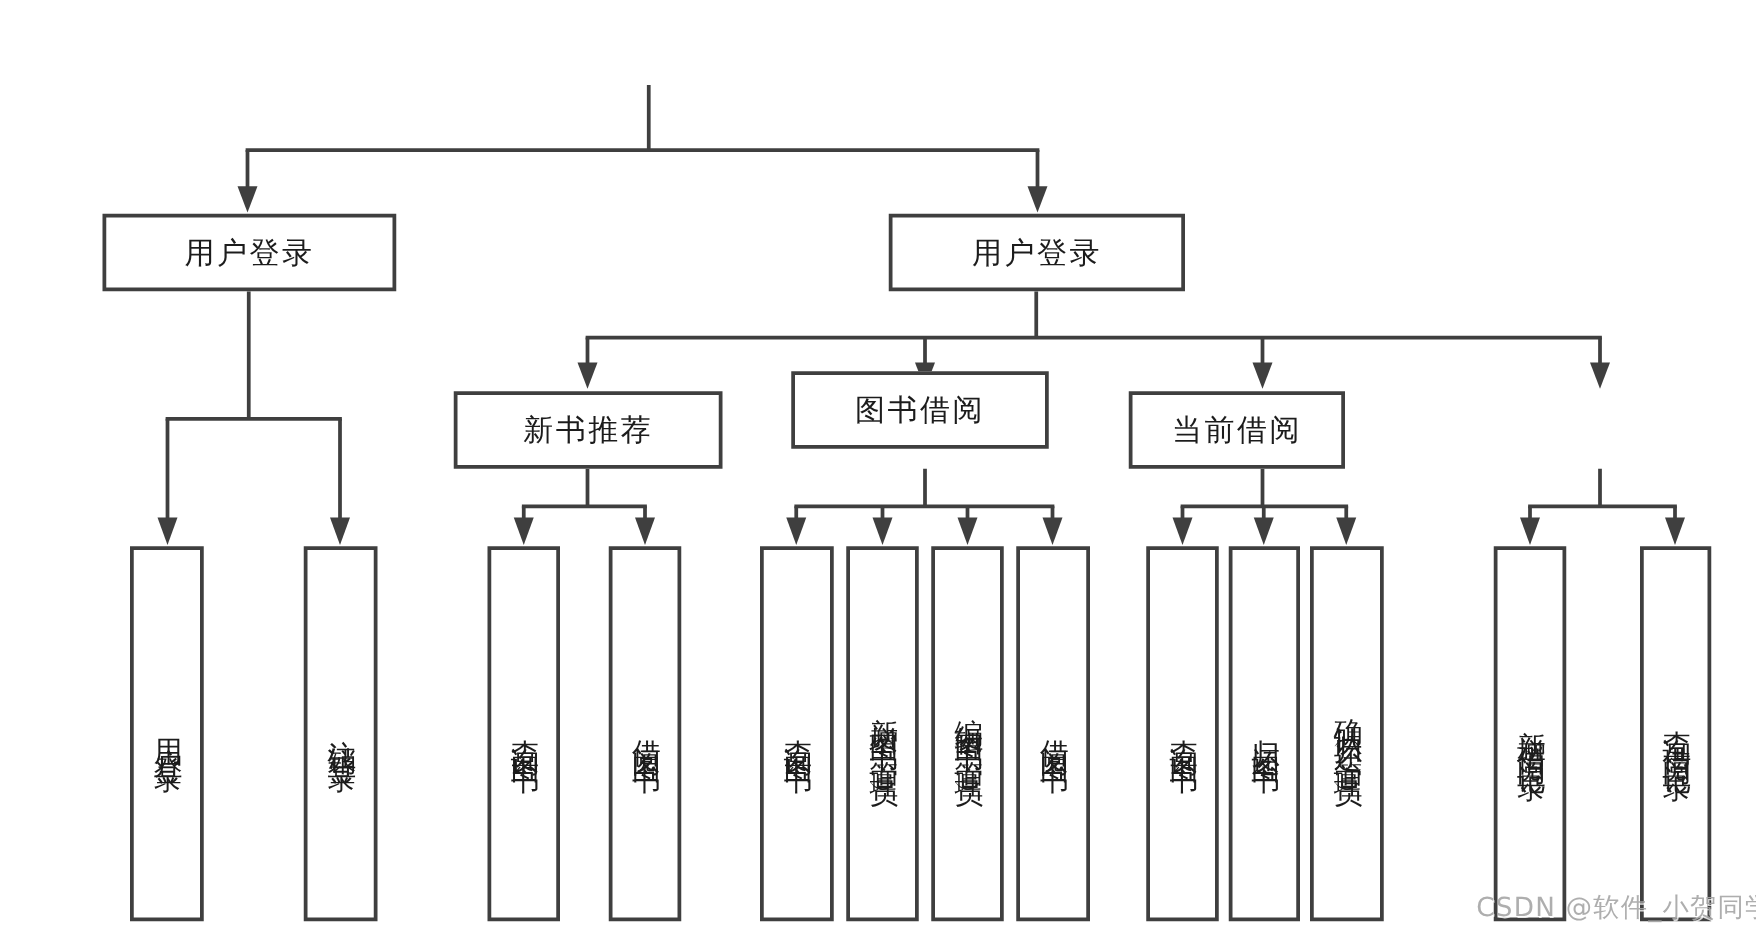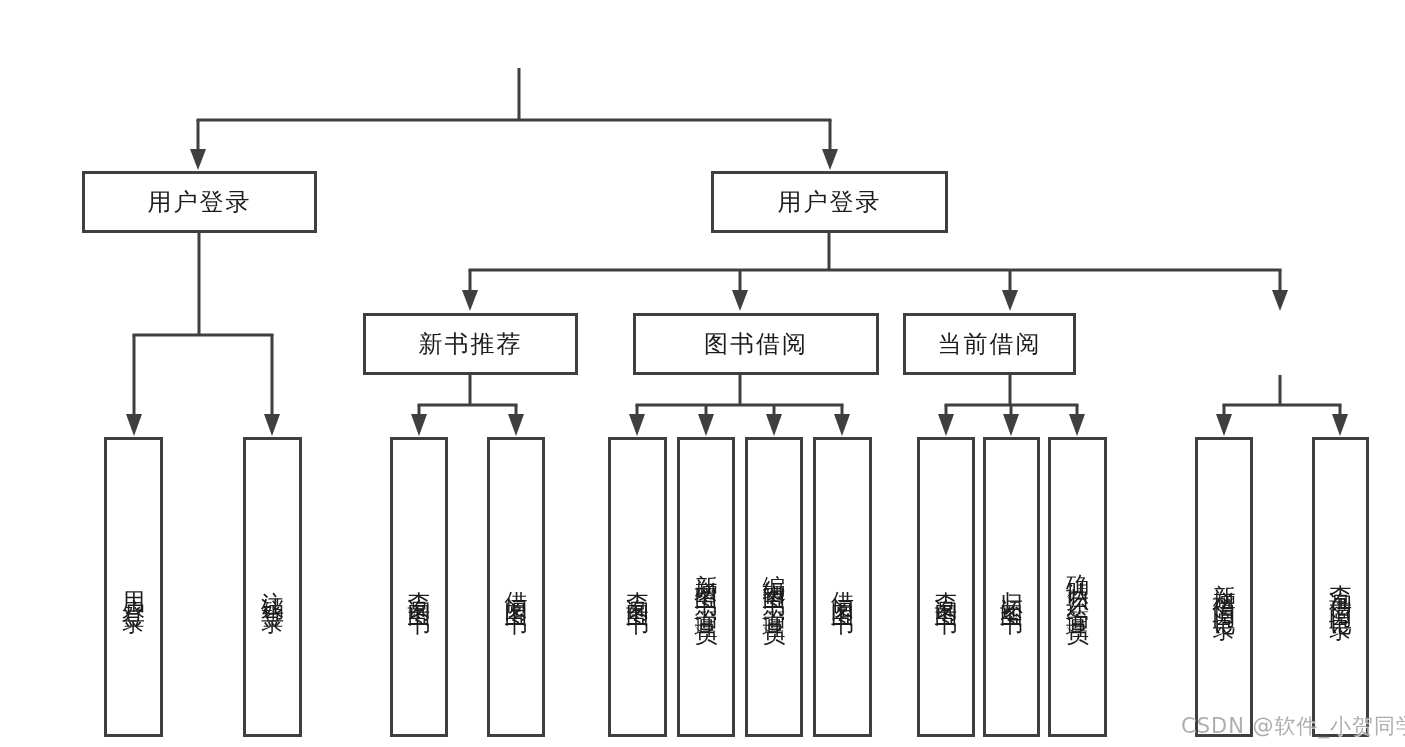--- a/index.html
+++ b/index.html
@@ -124,21 +124,21 @@
       <polygon points="1216,414 1232,414 1224,436"></polygon>
       <polygon points="1332,414 1348,414 1340,436"></polygon>
     </g>
   </svg>
 
 
   <div class="box hbox" style="left:82px; top:171px; width:235px; height:62px;">用户登录</div>
   <div class="box hbox" style="left:711px; top:171px; width:237px; height:62px;">用户登录</div>
 
   <div class="box hbox" style="left:363px; top:313px; width:215px; height:62px;">新书推荐</div>
-  <div class="box hbox" style="left:633px; top:313px; width:246px; height:62px;">图书借阅</div>
+  <div class="box hbox" style="left:633px; top:297px; width:206px; height:62px;">图书借阅</div>
   <div class="box hbox" style="left:903px; top:313px; width:173px; height:62px;">当前借阅</div>
 
   <div class="box leaf" style="left:104px; top:437px; width:59px; height:300px;">
       <span>用户登录</span>
     </div>
   <div class="box leaf" style="left:243px; top:437px; width:59px; height:300px;">
       <span>注销登录</span>
     </div>
 
   <div class="box leaf" style="left:390px; top:437px; width:58px; height:300px;">

